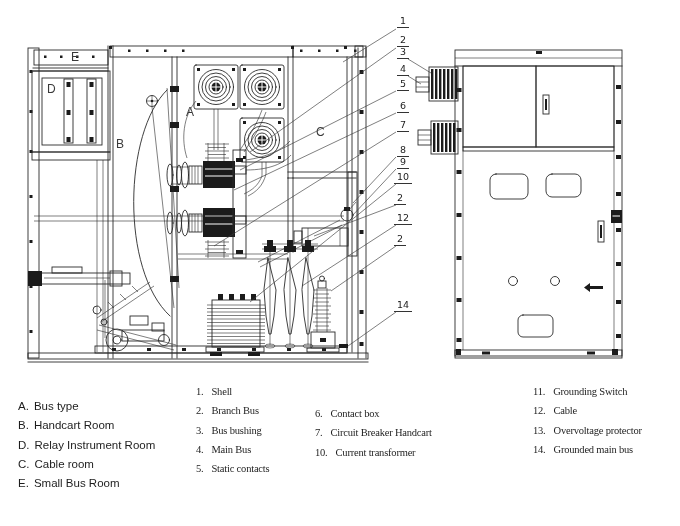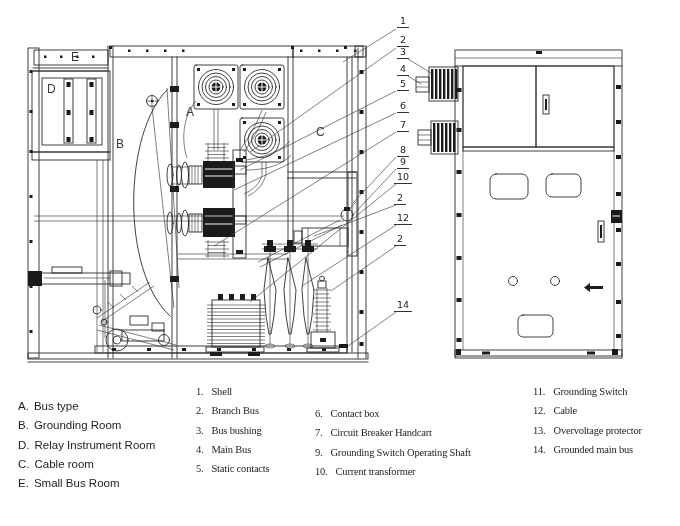--- a/index.html
+++ b/index.html
@@ -382,38 +382,37 @@
   <span class="callout" style="left:397px;top:145px">8</span>
   <span class="callout" style="left:397px;top:157px">9</span>
   <span class="callout" style="left:394px;top:172px">10</span>
   <span class="callout" style="left:394px;top:193px">2</span>
   <span class="callout" style="left:394px;top:213px">12</span>
   <span class="callout" style="left:394px;top:234px">2</span>
   <span class="callout" style="left:394px;top:300px">14</span>
 
   <div class="legend-col col-rooms">
     <div class="lrow"><span class="ln">A.</span><span>Bus type</span></div>
-    <div class="lrow"><span class="ln">B.</span><span>Grounding Room</span></div>
+    <div class="lrow"><span class="ln">B.</span><span>Handcart Room</span></div>
     <div class="lrow"><span class="ln">D.</span><span>Relay Instrument Room</span></div>
     <div class="lrow"><span class="ln">C.</span><span>Cable room</span></div>
     <div class="lrow"><span class="ln">E.</span><span>Small Bus Room</span></div>
   </div>
 
   <div class="legend-col mono col-p1">
     <div class="lrow"><span class="ln">1.</span><span>Shell</span></div>
     <div class="lrow"><span class="ln">2.</span><span>Branch Bus</span></div>
     <div class="lrow"><span class="ln">3.</span><span>Bus bushing</span></div>
     <div class="lrow"><span class="ln">4.</span><span>Main Bus</span></div>
     <div class="lrow"><span class="ln">5.</span><span>Static contacts</span></div>
   </div>
 
   <div class="legend-col mono col-p2">
     <div class="lrow"><span class="ln">6.</span><span>Contact box</span></div>
     <div class="lrow"><span class="ln">7.</span><span>Circuit Breaker Handcart</span></div>
-    <div class="lrow"><span class="ln">9.</span><span>Grounding Switch Operating Shaft</span></div>
     <div class="lrow"><span class="ln">10.</span><span>Current transformer</span></div>
   </div>
 
   <div class="legend-col mono col-p3">
     <div class="lrow"><span class="ln">11.</span><span>Grounding Switch</span></div>
     <div class="lrow"><span class="ln">12.</span><span>Cable</span></div>
     <div class="lrow"><span class="ln">13.</span><span>Overvoltage protector</span></div>
     <div class="lrow"><span class="ln">14.</span><span>Grounded main bus</span></div>
   </div>
 

